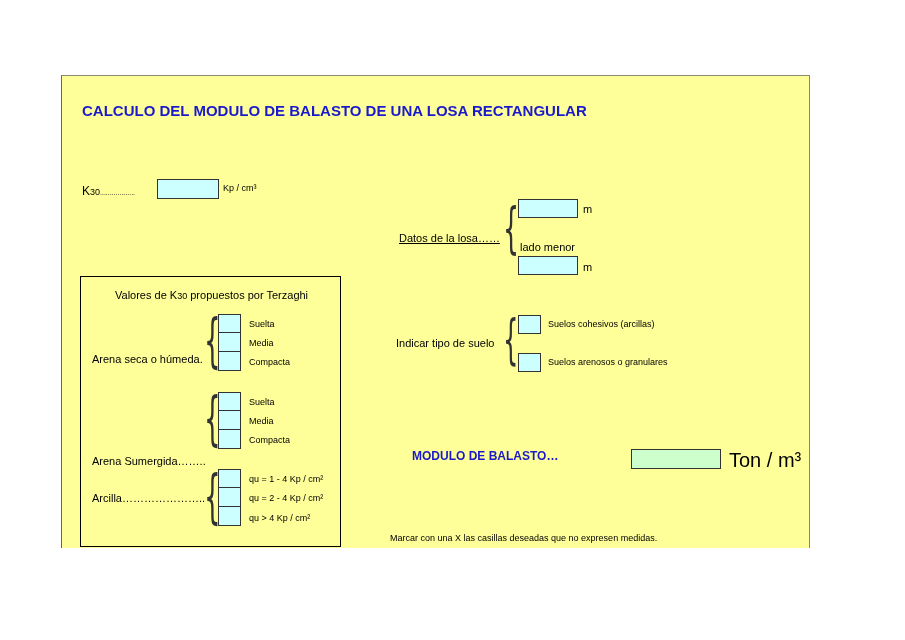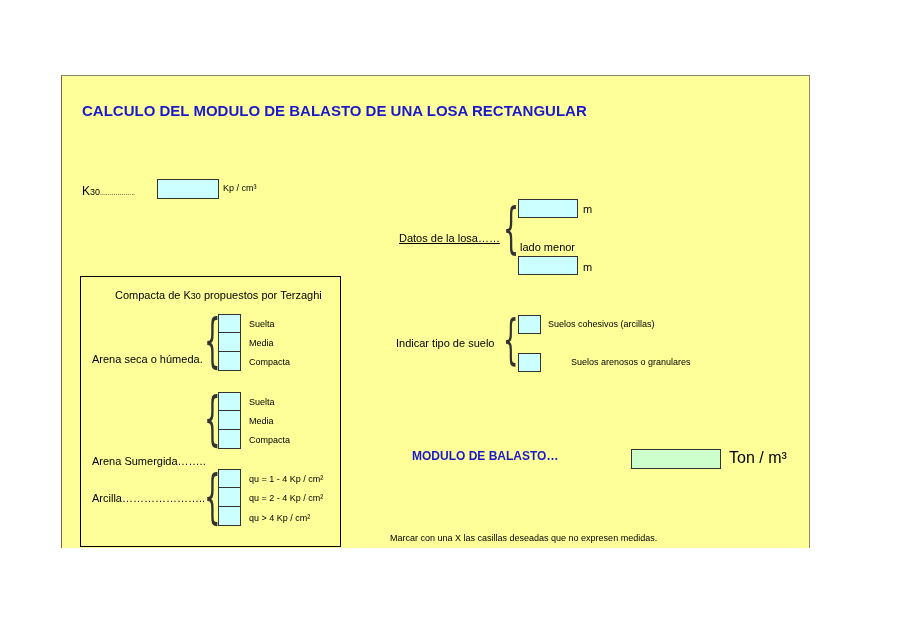--- a/index.html
+++ b/index.html
@@ -13,21 +13,21 @@
   .sm { font-size:9px; }
   .box { position:absolute; background:#ccffff; border:1px solid #333; box-sizing:border-box; }
   .box.green { background:#ccffcc; }
   .brace { position:absolute; font-family:"DejaVu Sans", sans-serif; color:#333; line-height:1; }
   .tz { position:absolute; left:80px; top:276px; width:261px; height:271px; border:1px solid #000;
         border-bottom:1px solid #000; box-sizing:border-box; }
   .stack { position:absolute; width:23px; }
   .stack .cell { height:19px; background:#ccffff; border:1px solid #333; border-top:none; box-sizing:border-box; }
   .stack .cell:first-child { border-top:1px solid #333; }
   .big { font-size:12px; font-weight:bold; color:#1a1acc; }
-  .unit-big { font-size:16px; }
+  .unit-big { font-size:20px; }
 </style>
 </head>
 <body>
 
 <div class="panel"></div>
 
 <div class="abs title">CALCULO DEL MODULO DE BALASTO DE UNA LOSA RECTANGULAR</div>
 
 <div class="abs lbl" style="left:82px;top:184px;">
   <span style="font-size:12px;">K</span><span style="font-size:9px;">30</span><span style="font-size:7px;">..................</span>
@@ -39,21 +39,21 @@
 <div class="box" style="left:518px;top:199px;width:60px;height:19px;"></div>
 <div class="abs lbl" style="left:583px;top:203px;">m</div>
 <div class="abs lbl" style="left:399px;top:232px;text-decoration:underline;">Datos de la losa……</div>
 <div class="brace" style="left:503px;top:200px;font-size:56px;transform:scaleX(0.45);transform-origin:left top;">{</div>
 <div class="abs lbl" style="left:520px;top:241px;">lado menor</div>
 <div class="box" style="left:518px;top:256px;width:60px;height:19px;"></div>
 <div class="abs lbl" style="left:583px;top:261px;">m</div>
 
 <div class="tz"></div>
 <div class="abs lbl" style="left:115px;top:289px;">
-  <span>Compacta de K</span><span style="font-size:9px;">30</span><span> propuestos por Terzaghi</span>
+  <span>Valores de K</span><span style="font-size:9px;">30</span><span> propuestos por Terzaghi</span>
 </div>
 
 <div class="abs lbl" style="left:92px;top:337px;margin-top:16px;">Arena seca o húmeda.</div>
 <div class="brace" style="left:204px;top:312px;font-size:58px;transform:scaleX(0.45);transform-origin:left top;">{</div>
 <div class="stack" style="left:218px;top:314px;">
   <div class="cell"></div>
   <div class="cell"></div>
   <div class="cell"></div>
 </div>
 <div class="abs sm" style="left:249px;top:319px;">Suelta</div>
@@ -80,19 +80,19 @@
 </div>
 <div class="abs sm" style="left:249px;top:474px;">qu = 1 - 4 Kp / cm²</div>
 <div class="abs sm" style="left:249px;top:493px;">qu = 2 - 4 Kp / cm²</div>
 <div class="abs sm" style="left:249px;top:513px;">qu &gt; 4 Kp / cm²</div>
 
 <div class="abs lbl" style="left:396px;top:337px;">Indicar tipo de suelo</div>
 <div class="brace" style="left:503px;top:313px;font-size:54px;transform:scaleX(0.45);transform-origin:left top;">{</div>
 <div class="box" style="left:518px;top:315px;width:23px;height:19px;"></div>
 <div class="abs sm" style="left:548px;top:319px;">Suelos cohesivos (arcillas)</div>
 <div class="box" style="left:518px;top:353px;width:23px;height:19px;"></div>
-<div class="abs sm" style="left:548px;top:357px;margin-left:23px;">Suelos arenosos o granulares</div>
+<div class="abs sm" style="left:548px;top:357px;">Suelos arenosos o granulares</div>
 
 <div class="abs big" style="left:412px;top:449px;">MODULO DE BALASTO…</div>
 <div class="box green" style="left:631px;top:449px;width:90px;height:20px;"></div>
 <div class="abs unit-big" style="left:729px;top:449px;">Ton / m³</div>
 
 <div class="abs sm" style="left:390px;top:533px;">Marcar con una X las casillas deseadas que no expresen medidas.</div>
 
 </body></html>

